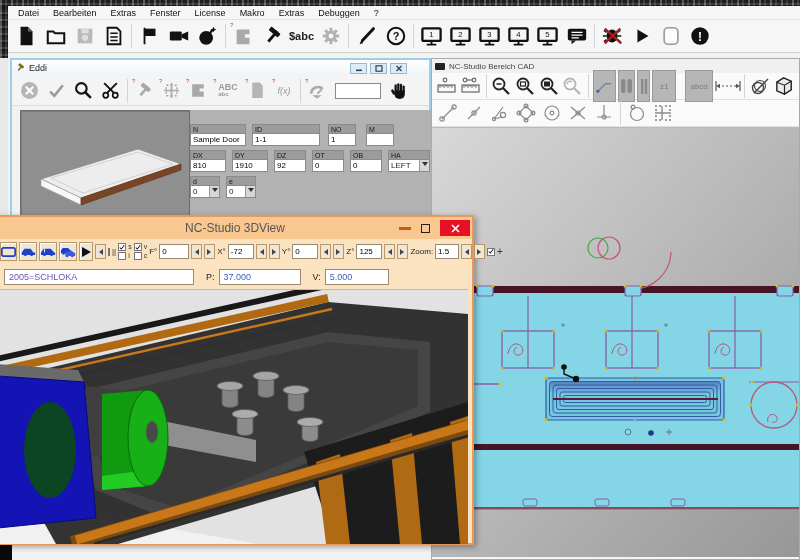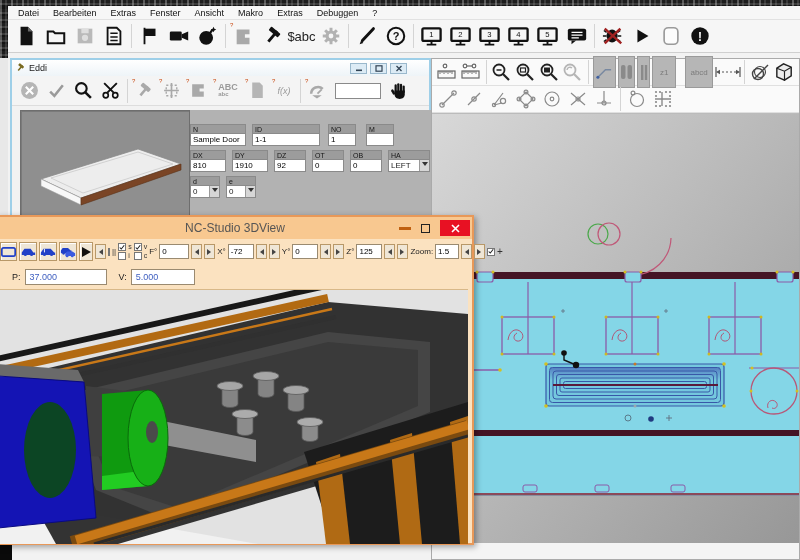--- a/index.html
+++ b/index.html
@@ -19,21 +19,21 @@
     font-size:8px; color:#333; line-height:12px; }
   #app-icon { position:absolute; left:20px; top:2px; width:11px; height:8px; background:#4a7ab8;
     border:1px solid #2c5a96; border-radius:1px; }
   #main-menubar { display:flex; gap:14px; height:14px; align-items:center; padding:0 10px;
     background:#f7f7f7; border-bottom:1px solid #e2e2e2; font-size:9px; color:#111; }
   #main-toolbar { display:flex; align-items:center; height:33px; background:#f6f6f6;
     border-bottom:1px solid #cfcfcf; padding:0 4px; }
   .tbtn { width:29px; height:28px; display:flex; align-items:center; justify-content:center; position:relative; }
   .sep { width:1px; height:24px; background:#d4d4d4; margin:0 3px; }
   .qsup { position:absolute; top:0; left:1px; font-size:6px; color:#c94a12; line-height:6px; }
-  .txtic { font-size:13px; font-weight:normal; color:#222; }
+  .txtic { font-size:11px; font-weight:bold; color:#222; }
 
   
   .inp { border:1px solid #8a8a8a; background:#fff; font-family:"Liberation Sans",sans-serif;
     font-size:8px; padding:0 2px; height:13px; }
   .lblbar { background:#9c9c9c; color:#151515; font-size:7px; line-height:9px; height:9px; padding-left:2px;
     border:1px solid #8a8a8a; border-bottom:none; }
 
   
   #eddi-window { position:absolute; left:10px; top:58px; width:421px; height:487px; z-index:10;
     border:2px solid #9ecfe8; background:#f2f2f2; }
@@ -108,21 +108,21 @@
 <div id="canvas">
   <div class="noise" style="left:0;top:0;width:800px;height:7px;"></div>
   <div class="noise" style="left:0;top:7px;width:8px;height:51px;"></div>
 
   <div id="main-window">
     <div id="main-menubar">
       <span>Datei</span>
       <span>Bearbeiten</span>
       <span>Extras</span>
       <span>Fenster</span>
-      <span>Ansicht</span>
+      <span>License</span>
       <span>Makro</span>
       <span>Extras</span>
       <span>Debuggen</span>
       <span>?</span>
     </div>
     <div id="main-toolbar">
       <div class="tbtn">
         <svg width="22" height="22" viewBox="0 0 24 24">
             <path d="M5 2h8l5 5v15H5z" fill="#111"></path>
             <path d="M13 2l5 5h-5z" fill="#666"></path>
@@ -271,20 +271,24 @@
       <div class="tbtn">
         <svg width="22" height="22" viewBox="0 0 24 24">
             <circle cx="12" cy="12" r="9.5" fill="#111"></circle>
             <text x="12" y="17" font-size="13" font-weight="bold" text-anchor="middle" fill="#fff">!</text>
           </svg>
       </div>
     </div>
   </div>
 
   <div id="cad-window">
+    <div id="cad-titlebar">
+      <span id="cad-appicon"></span>
+      <span>NC-Studio Bereich CAD</span>
+    </div>
     <div class="cadbar">
       <div class="cbtn">
         <svg width="21" height="21" viewBox="0 0 21 21" stroke="#666" fill="none">
             <circle cx="9" cy="4" r="1.8" stroke-width="1.2"></circle>
             <rect x="2" y="9" width="17" height="7" stroke-width="1.2"></rect>
             <path d="M4 9v3M6 9v2M8 9v3M10 9v2M12 9v3M14 9v2M16 9v3" stroke-width="0.9"></path>
           </svg>
       </div>
       <div class="cbtn">
         <svg width="21" height="21" viewBox="0 0 21 21" stroke="#666" fill="none">
@@ -878,20 +882,21 @@
           <span class="tri-r"></span>
         </div>
       <span class="cb">
           <svg width="7" height="7" viewBox="0 0 8 8">
             <path d="M1 4l2 2 4-5" stroke="#222" stroke-width="1.4" fill="none"></path>
           </svg>
         </span>
       <span style="font-size:10px;color:#333;">+</span>
     </div>
     <div id="v3d-status">
+      <span class="sfield" style="width:190px;color:#7050b8;">2005=SCHLOKA</span>
       <span style="margin-left:8px;color:#222;">P:</span>
       <span class="sfield" style="width:82px;color:#4060c0;">37.000</span>
       <span style="margin-left:8px;color:#222;">V:</span>
       <span class="sfield" style="width:64px;color:#4060c0;">5.000</span>
     </div>
     <div id="v3d-viewport">
       <svg width="470" height="254" viewBox="0 0 470 254">
         <rect width="470" height="254" fill="#e2e2e2"></rect>
         <polygon points="0,208 260,254 0,254" fill="#f1f1f1"></polygon>
 

